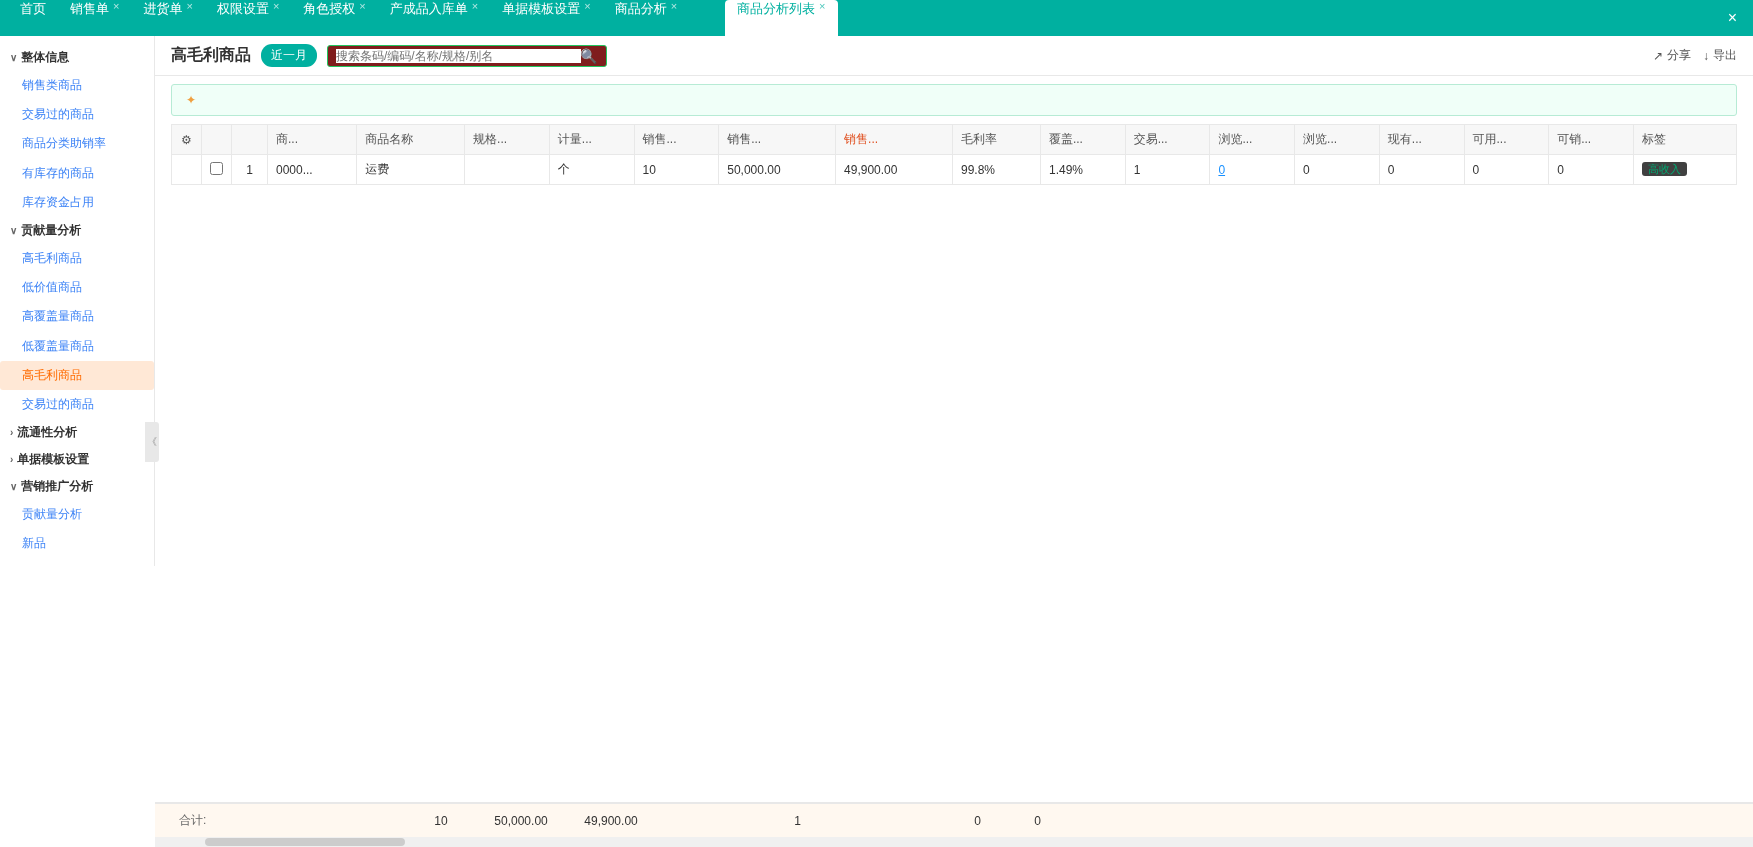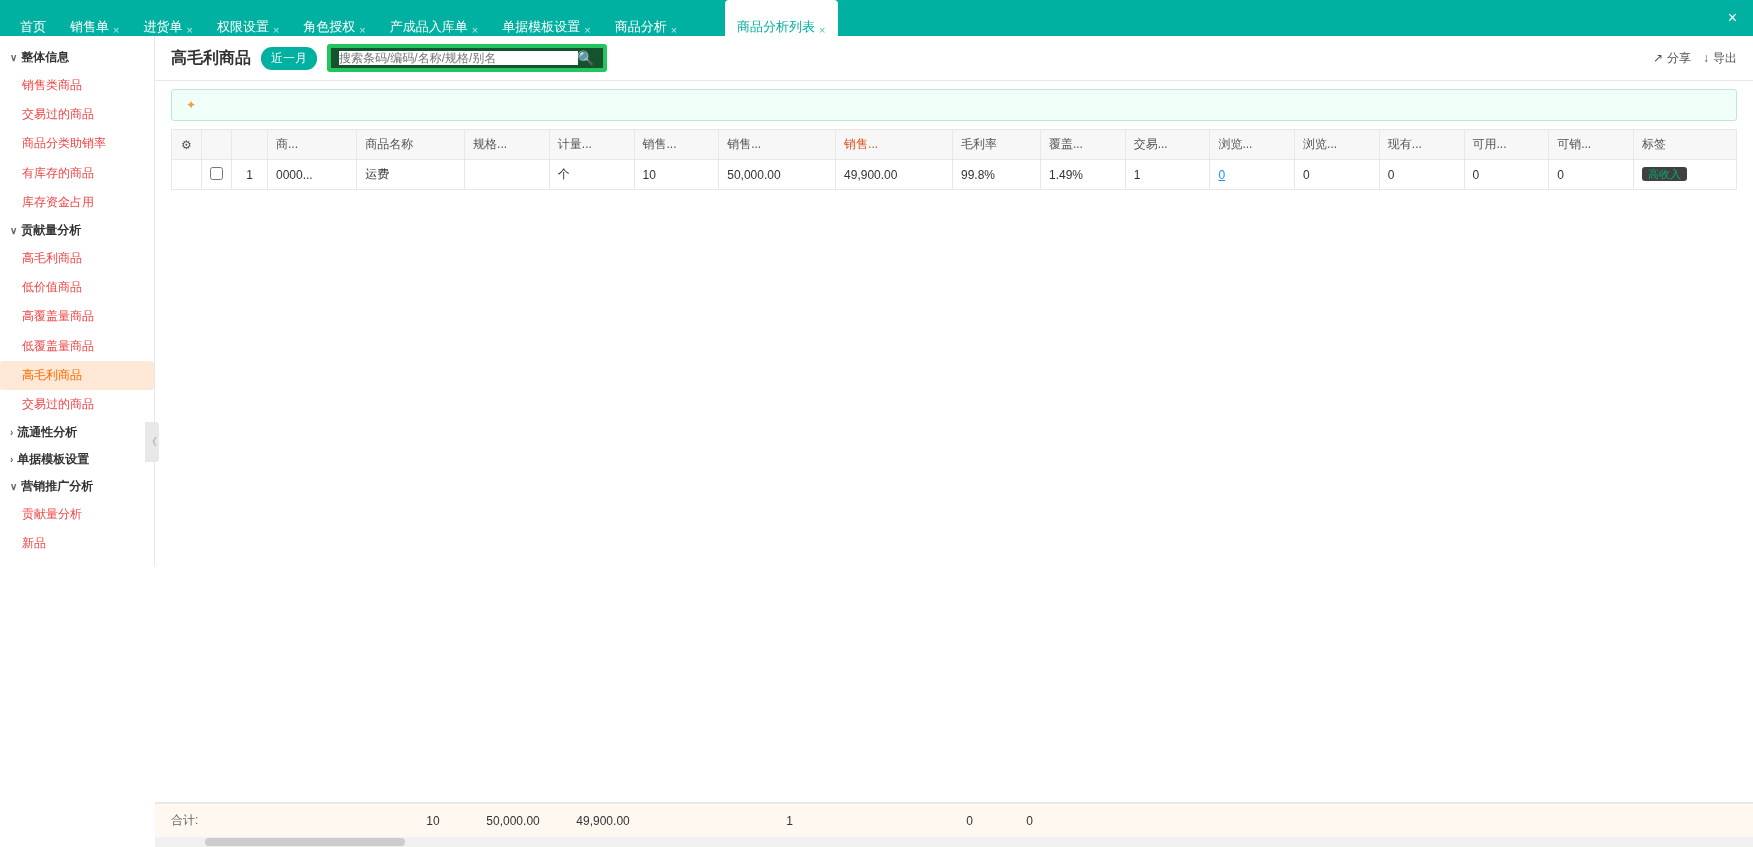--- a/index.html
+++ b/index.html
@@ -12,21 +12,21 @@
       align-items: center;
       height: 36px;
       padding: 0 8px;
       color: #fff;
       flex-shrink: 0;
     }
     .top-nav .nav-item {
       padding: 0 12px;
       height: 36px;
       display: flex;
-      align-items: flex-end;
+      align-items: flex-start;
       cursor: pointer;
       font-size: 13px;
       white-space: nowrap;
       color: #fff;
     }
     .top-nav .nav-item.active {
       background: #fff;
       color: #00B0A0;
       border-radius: 4px 4px 0 0;
       margin-left: 36px;
@@ -67,21 +67,21 @@
       padding: 5px 10px;
       font-size: 12px;
       color: #333;
       cursor: pointer;
       font-weight: bold;
     }
     .sidebar-group-header .arrow { margin-right: 4px; font-size: 10px; color: #666; }
     .sidebar-item {
       padding: 5px 10px 5px 22px;
       font-size: 12px;
-      color: #ef4444;
+      color: #3b82f6;
       cursor: pointer;
       line-height: 1.6;
     }
     .sidebar-item.active {
       background: #FFE8D6;
       color: #FF6B00;
       border-radius: 3px;
     }
     .sidebar-collapse-btn {
       position: absolute;
@@ -128,24 +128,24 @@
       color: #fff;
       border: none;
       border-radius: 11px;
       padding: 3px 10px;
       font-size: 12px;
       cursor: pointer;
     }
     .search-box {
       display: flex;
       align-items: center;
-      border: 4px solid #22c55e;
+      border: 1px solid #22c55e;
       border-radius: 3px;
       padding: 2px 8px;
-      background: #14532d;
+      background: #7f1d1d;
       flex: 1;
       max-width: 280px;
     }
     .search-box input {
       border: none;
       outline: none;
       font-size: 12px;
       width: 100%;
       color: #999;
     }
@@ -215,21 +215,21 @@
       font-size: 11px;
       background: #404040;
       padding: 1px 6px;
       border-radius: 3px;
     }
     .link-text { color: #1890ff; text-decoration: underline; cursor: pointer; }
 
     
     .table-footer {
       border-top: 2px solid #E8E8E8;
-      padding: 8px 16px;
+      padding: 8px 24px;
       background: #FFF8F0;
       display: flex;
       align-items: center;
       font-size: 12px;
       color: #333;
       flex-shrink: 0;
     }
     .footer-label { margin-right: 20px; color: #666; }
     .footer-cell {
       padding: 0 8px;

